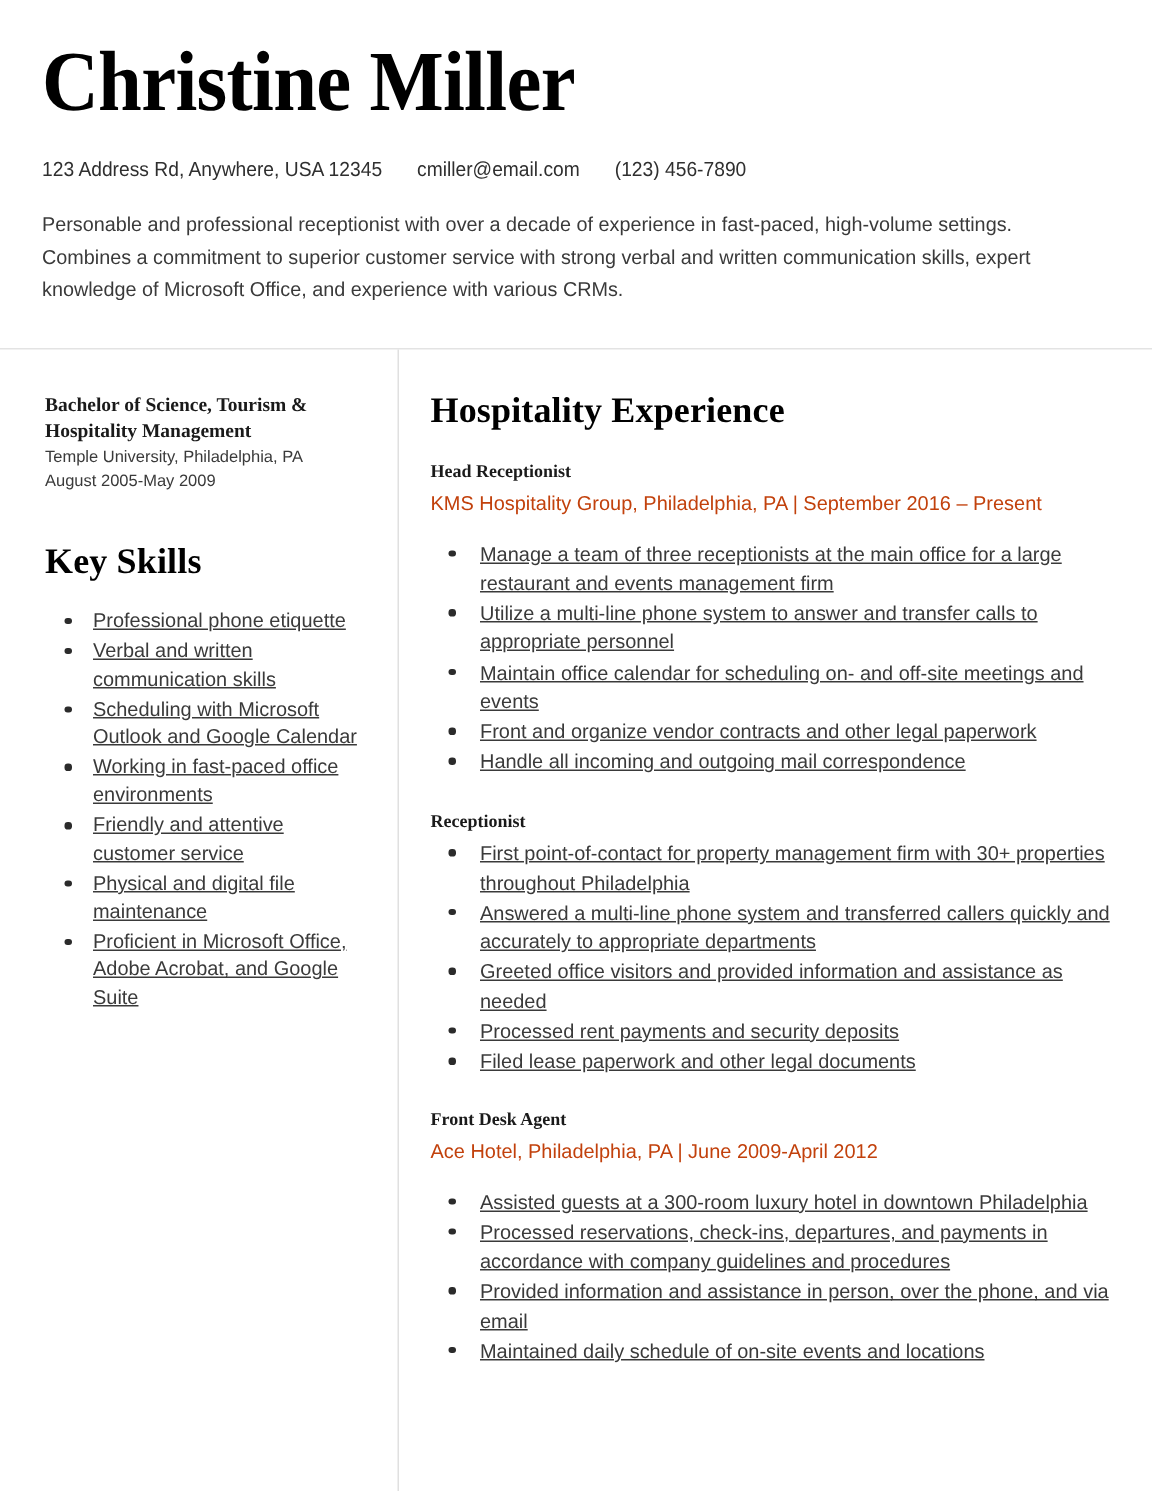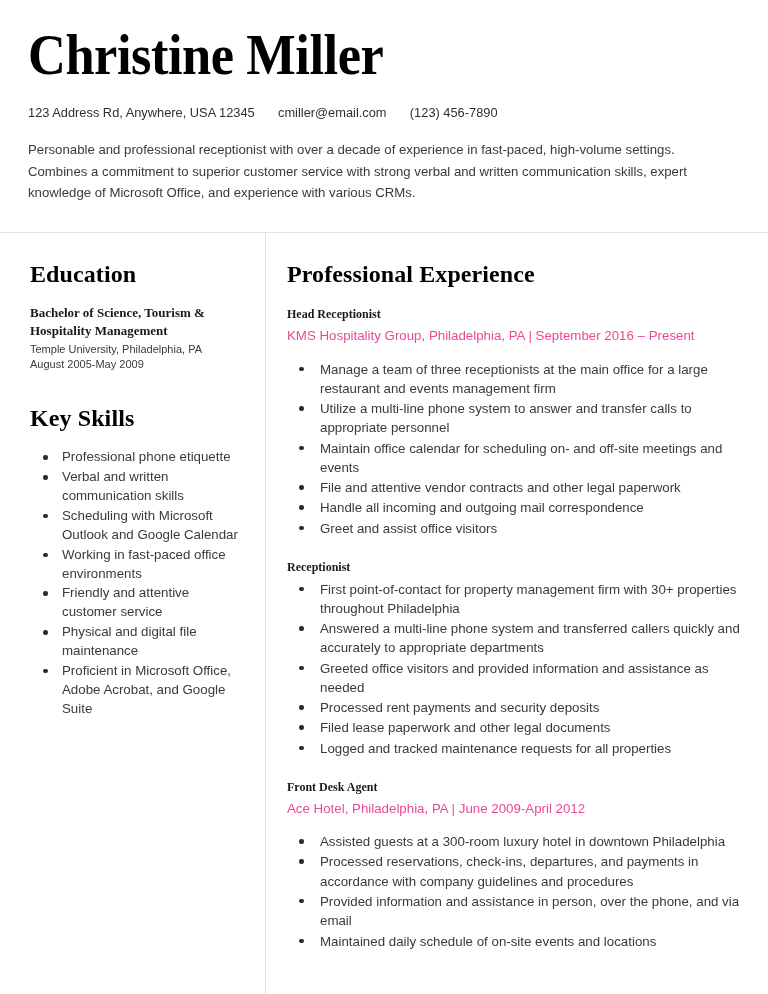--- a/index.html
+++ b/index.html
@@ -139,20 +139,21 @@
     font-size: 11px;
     color: #3a3a3a;
     line-height: 1.42;
   }
 
   
   ul.bullets {
     list-style: none;
     margin: 0;
     padding: 0;
+    text-decoration: underline;
   }
 
   ul.bullets li {
     position: relative;
     padding-left: 32px;
     font-size: 13.3px;
     line-height: 1.42;
     color: #3a3a3a;
     margin-bottom: 1px;
   }
@@ -188,21 +189,21 @@
     font-family: "Liberation Serif", serif;
     font-weight: bold;
     font-size: 12px;
     color: #1a1a1a;
     line-height: 1.3;
     margin-bottom: 4px;
   }
 
   .job-meta {
     font-size: 13.3px;
-    color: #ec4899;
+    color: #c2410c;
     line-height: 1.4;
     margin-bottom: 14px;
   }
 </style>
 </head>
 <body>
 
 <div class="page">
 
   <div class="header">
@@ -220,21 +221,20 @@
   </div>
 
   <div class="hrule"></div>
   <div class="vrule"></div>
 
   <div class="columns">
 
     <div class="col-left">
 
       <div class="section">
-        <h2 class="section-heading">Education</h2>
         <div class="edu-degree">Bachelor of Science, Tourism &amp; Hospitality Management</div>
         <div class="edu-line">Temple University, Philadelphia, PA</div>
         <div class="edu-line">August 2005-May 2009</div>
       </div>
 
       <div class="section">
         <h2 class="section-heading">Key Skills</h2>
         <ul class="bullets">
           <li>Professional phone etiquette</li>
           <li>Verbal and written communication skills</li>
@@ -243,44 +243,42 @@
           <li>Friendly and attentive customer service</li>
           <li>Physical and digital file maintenance</li>
           <li>Proficient in Microsoft Office, Adobe Acrobat, and Google Suite</li>
         </ul>
       </div>
 
     </div>
 
     <div class="col-right">
 
-      <h2 class="section-heading sh-right">Professional Experience</h2>
+      <h2 class="section-heading sh-right">Hospitality Experience</h2>
 
       <div class="job">
         <div class="job-title">Head Receptionist</div>
         <div class="job-meta">KMS Hospitality Group, Philadelphia, PA | September 2016 – Present</div>
         <ul class="bullets">
           <li>Manage a team of three receptionists at the main office for a large restaurant and events management firm</li>
           <li>Utilize a multi-line phone system to answer and transfer calls to appropriate personnel</li>
           <li>Maintain office calendar for scheduling on- and off-site meetings and events</li>
-          <li>File and attentive vendor contracts and other legal paperwork</li>
+          <li>Front and organize vendor contracts and other legal paperwork</li>
           <li>Handle all incoming and outgoing mail correspondence</li>
-          <li>Greet and assist office visitors</li>
         </ul>
       </div>
 
       <div class="job">
         <div class="job-title">Receptionist</div>
         <ul class="bullets">
           <li>First point-of-contact for property management firm with 30+ properties throughout Philadelphia</li>
           <li>Answered a multi-line phone system and transferred callers quickly and accurately to appropriate departments</li>
           <li>Greeted office visitors and provided information and assistance as needed</li>
           <li>Processed rent payments and security deposits</li>
           <li>Filed lease paperwork and other legal documents</li>
-          <li>Logged and tracked maintenance requests for all properties</li>
         </ul>
       </div>
 
       <div class="job">
         <div class="job-title">Front Desk Agent</div>
         <div class="job-meta">Ace Hotel, Philadelphia, PA | June 2009-April 2012</div>
         <ul class="bullets">
           <li>Assisted guests at a 300-room luxury hotel in downtown Philadelphia</li>
           <li>Processed reservations, check-ins, departures, and payments in accordance with company guidelines and procedures</li>
           <li>Provided information and assistance in person, over the phone, and via email</li>

